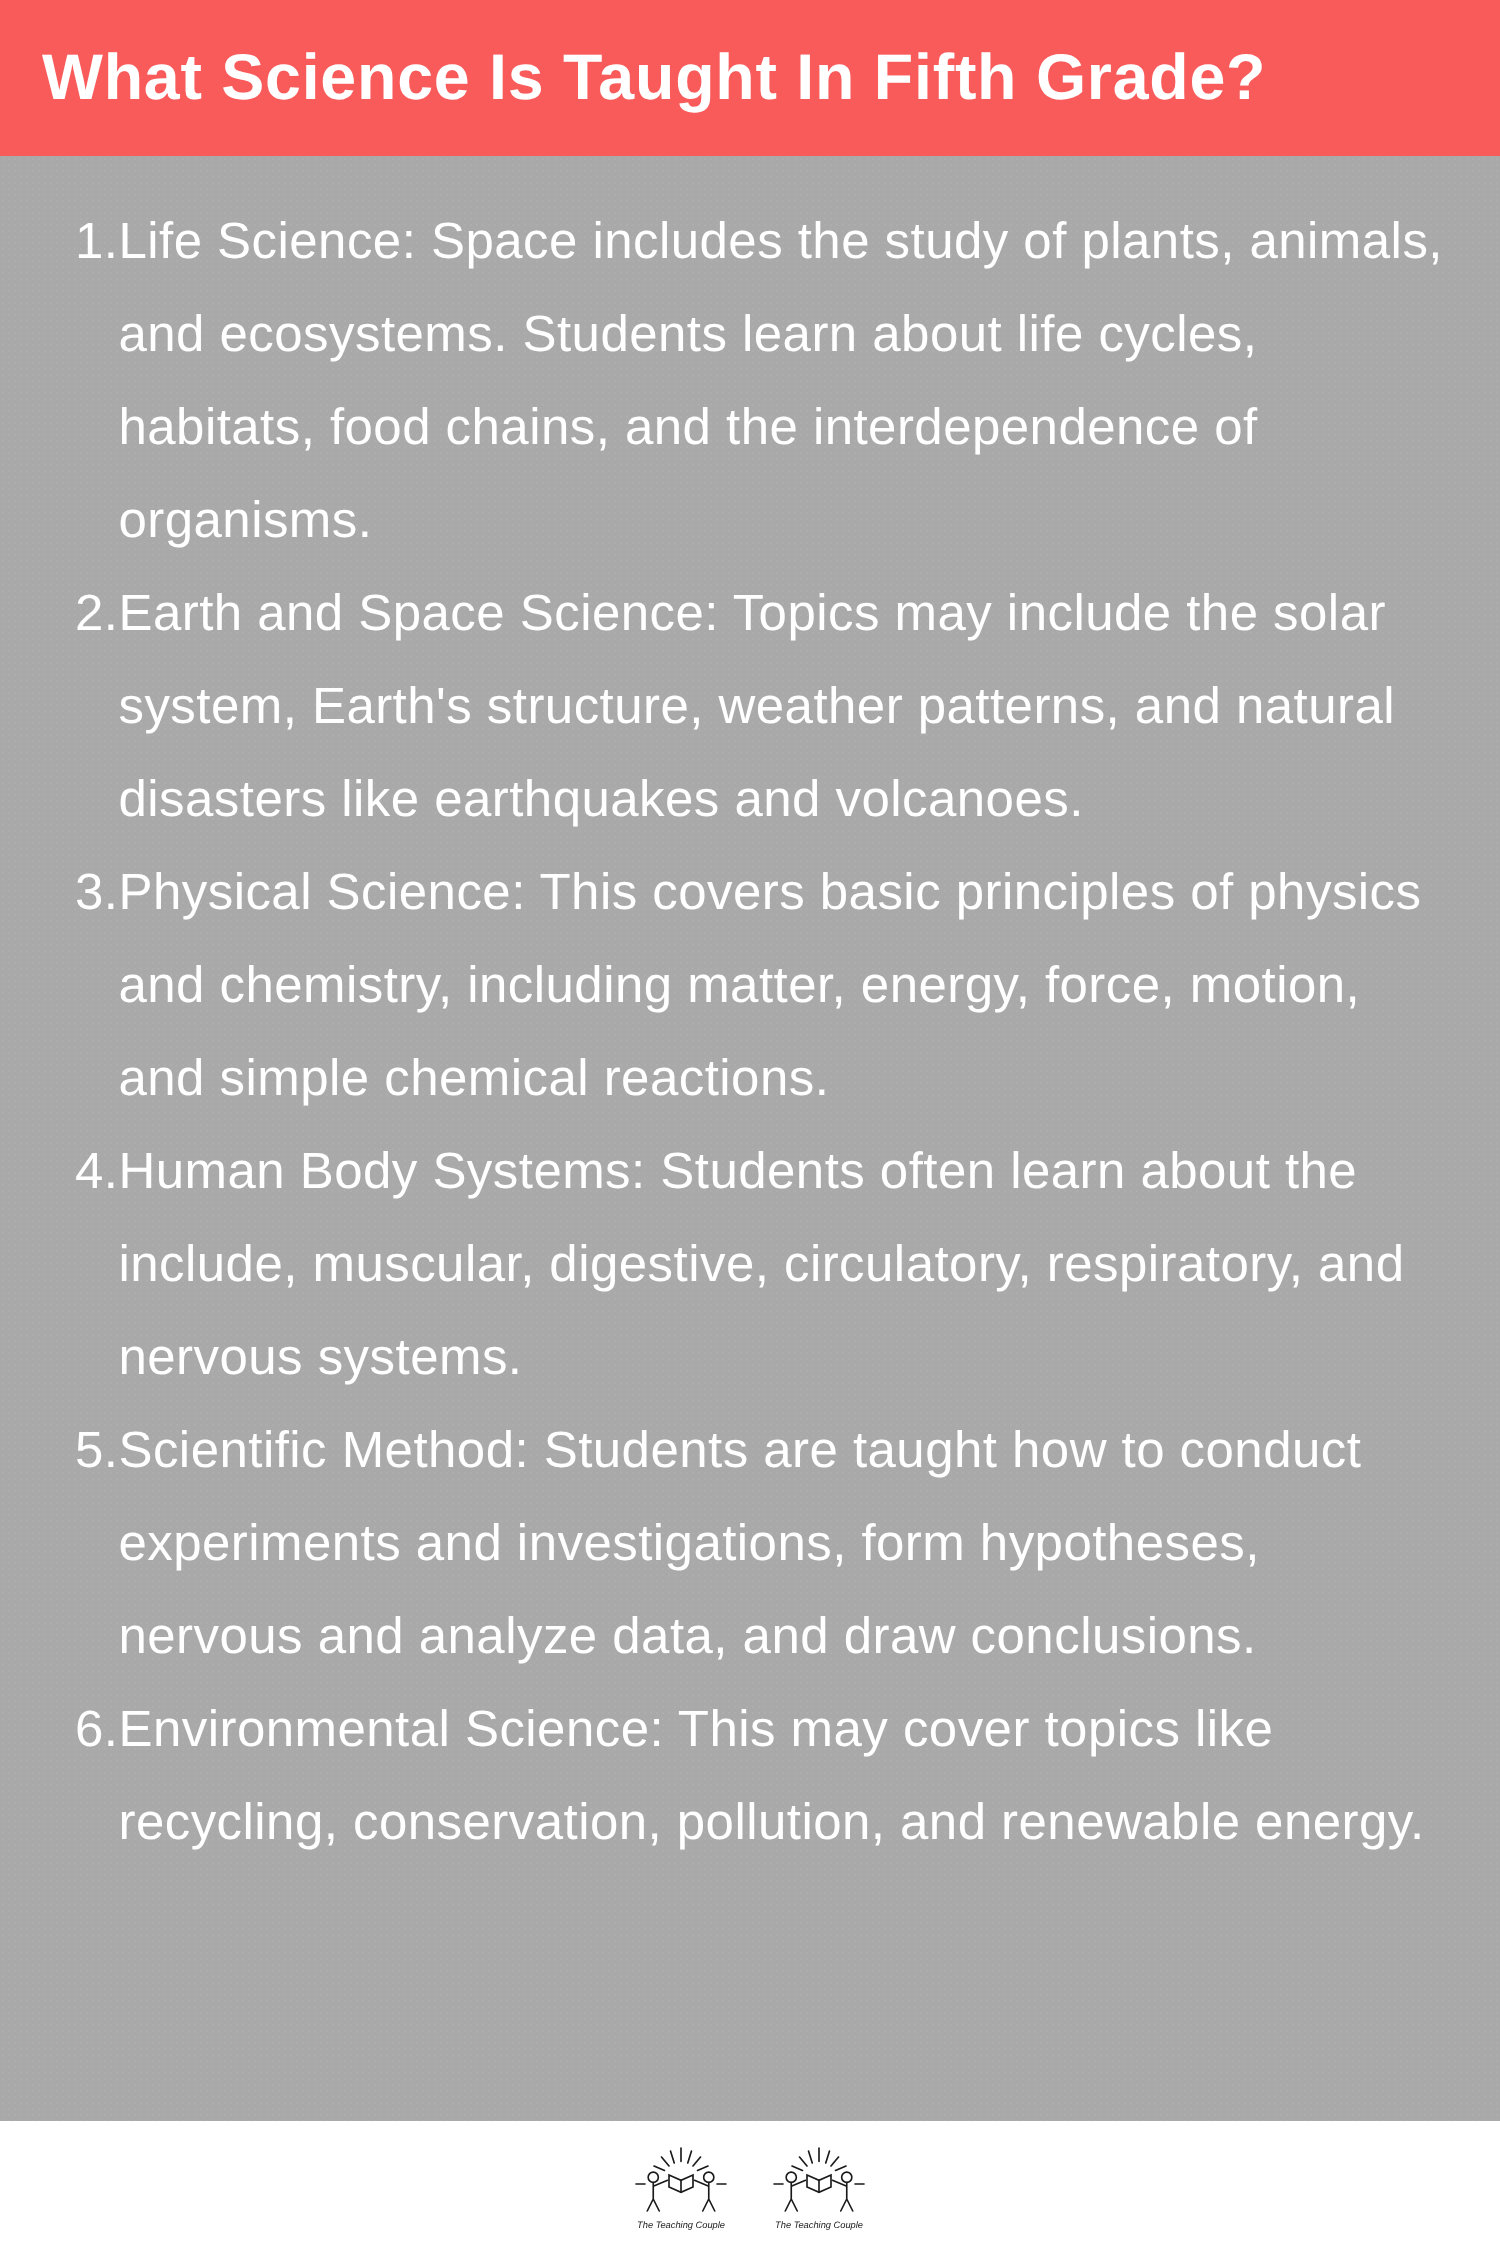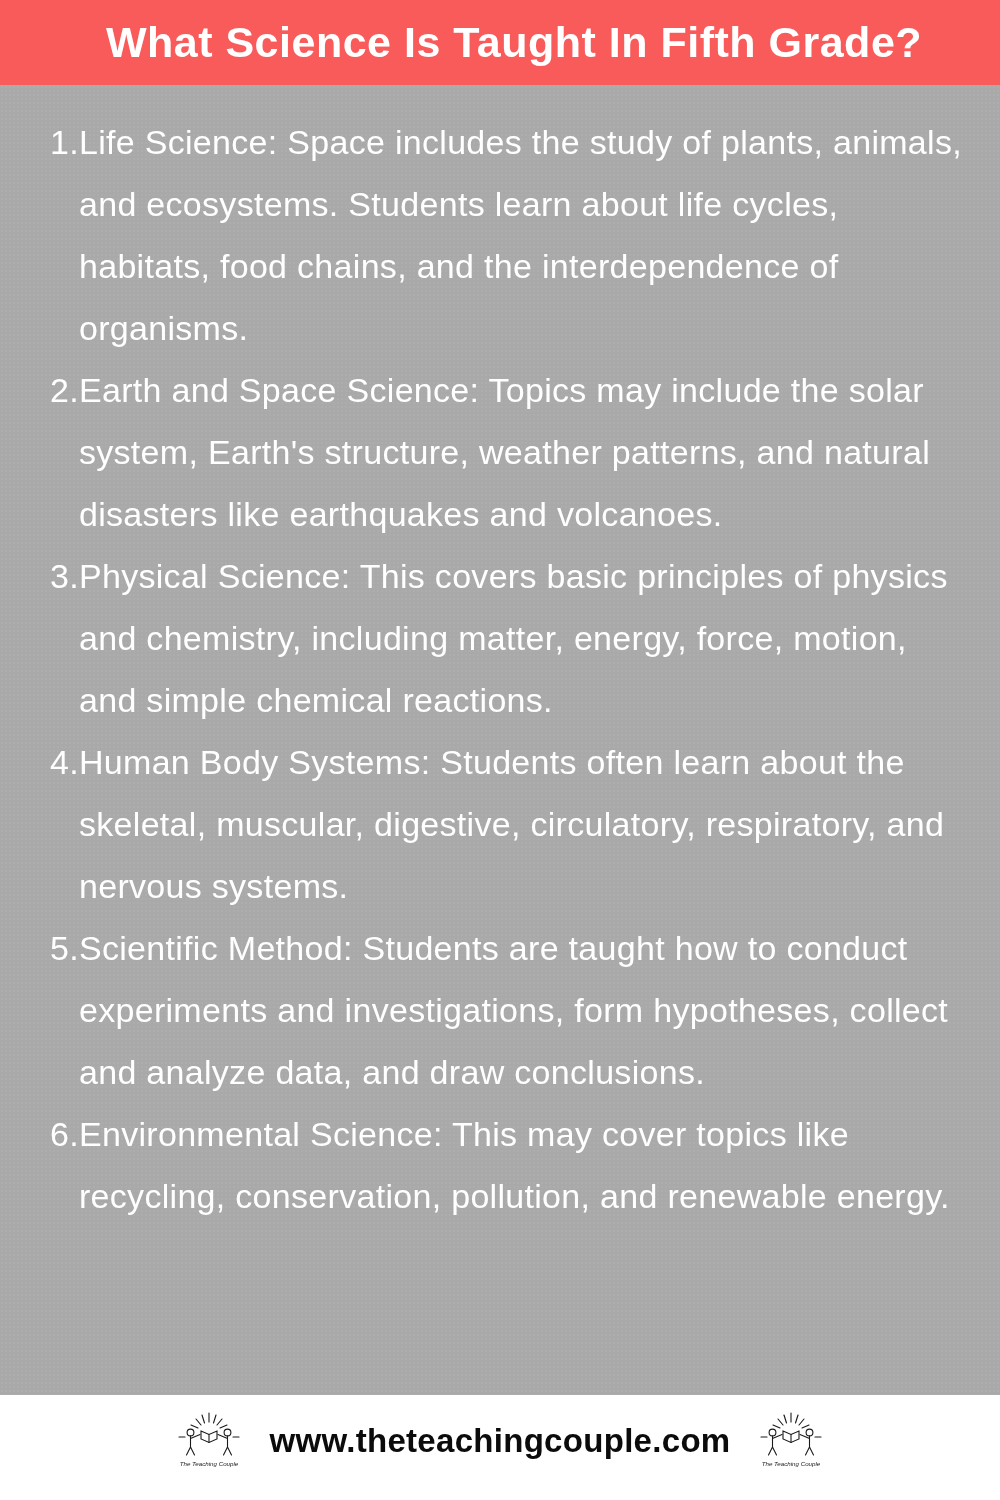--- a/index.html
+++ b/index.html
@@ -7,25 +7,24 @@
     position: relative;
     width: 1000px;
     height: 1500px;
     overflow: hidden;
     font-family: "Liberation Sans", sans-serif;
     background: #ffffff;
   }
 
   
   .banner {
-    height: 85px;
+    height: 104px;
     background: #f95b5b;
     display: flex;
     align-items: center;
-    justify-content: center;
     padding-left: 28px;
   }
   .banner h1 {
     margin: 0;
     color: #ffffff;
     font-size: 43px;
     font-weight: bold;
     letter-spacing: 0.5px;
     white-space: nowrap;
   }
@@ -100,25 +99,25 @@
       <li class="item">
         <span class="num">2.</span>
         <span class="txt">Earth and Space Science: Topics may include the solar system, Earth's structure, weather patterns, and natural disasters like earthquakes and volcanoes.</span>
       </li>
       <li class="item">
         <span class="num">3.</span>
         <span class="txt">Physical Science: This covers basic principles of physics and chemistry, including matter, energy, force, motion, and simple chemical reactions.</span>
       </li>
       <li class="item">
         <span class="num">4.</span>
-        <span class="txt">Human Body Systems: Students often learn about the skeletal, muscular, digestive, circulatory, respiratory, and nervous systems.</span>
+        <span class="txt">Human Body Systems: Students often learn about the include, muscular, digestive, circulatory, respiratory, and nervous systems.</span>
       </li>
       <li class="item">
         <span class="num">5.</span>
-        <span class="txt">Scientific Method: Students are taught how to conduct experiments and investigations, form hypotheses, collect and analyze data, and draw conclusions.</span>
+        <span class="txt">Scientific Method: Students are taught how to conduct experiments and investigations, form hypotheses, nervous and analyze data, and draw conclusions.</span>
       </li>
       <li class="item">
         <span class="num">6.</span>
         <span class="txt">Environmental Science: This may cover topics like recycling, conservation, pollution, and renewable energy.</span>
       </li>
     </ol>
   </main>
 
   <footer class="footer">
 
@@ -138,21 +137,20 @@
           <line x1="32" y1="24.5" x2="32" y2="32.5"></line>
           <circle cx="13.5" cy="22.5" r="3.4"></circle>
           <path d="M13.5,26 L13.5,37 M13.5,28.5 L23,24.5 M13.5,37 L9.5,45 M13.5,37 L17.5,45"></path>
           <circle cx="50.5" cy="22.5" r="3.4"></circle>
           <path d="M50.5,26 L50.5,37 M50.5,28.5 L41,24.5 M50.5,37 L46.5,45 M50.5,37 L54.5,45"></path>
         </g>
         <text x="32" y="56" text-anchor="middle" font-size="6.2" font-style="italic" fill="#1a1a1a">The Teaching Couple</text>
       </svg>
     </span>
 
-    <span class="url">www.theteachingcouple.com</span>
 
     <span class="logo">
       <svg viewBox="0 0 64 62" xmlns="http://www.w3.org/2000/svg">
         <g stroke="#1a1a1a" stroke-width="1.1" fill="none" stroke-linecap="round">
           <line x1="32" y1="3" x2="32" y2="12"></line>
           <line x1="25" y1="5" x2="27.5" y2="13"></line>
           <line x1="39" y1="5" x2="36.5" y2="13"></line>
           <line x1="19" y1="9" x2="24" y2="15"></line>
           <line x1="45" y1="9" x2="40" y2="15"></line>
           <line x1="14" y1="15" x2="21" y2="18"></line>

